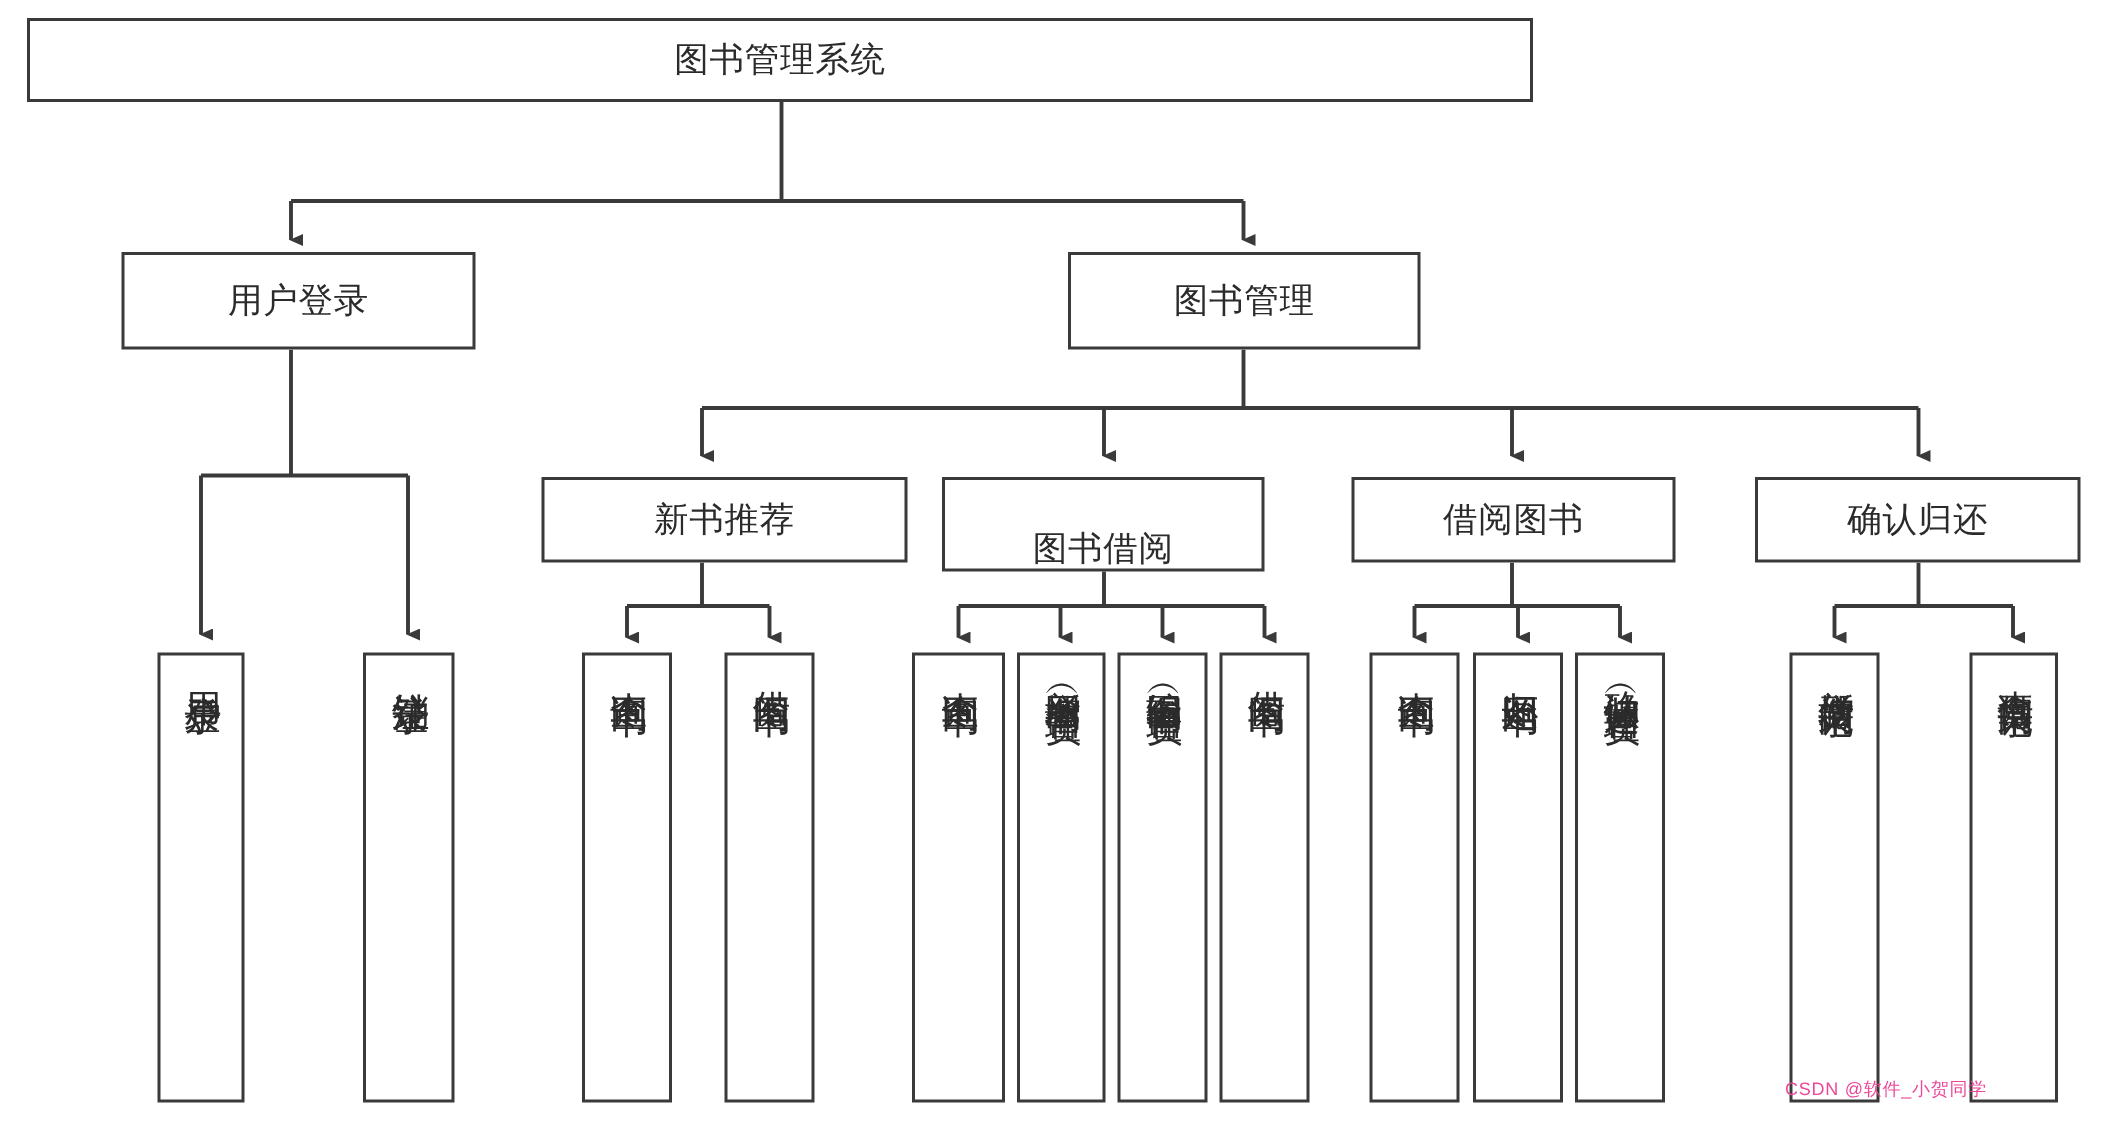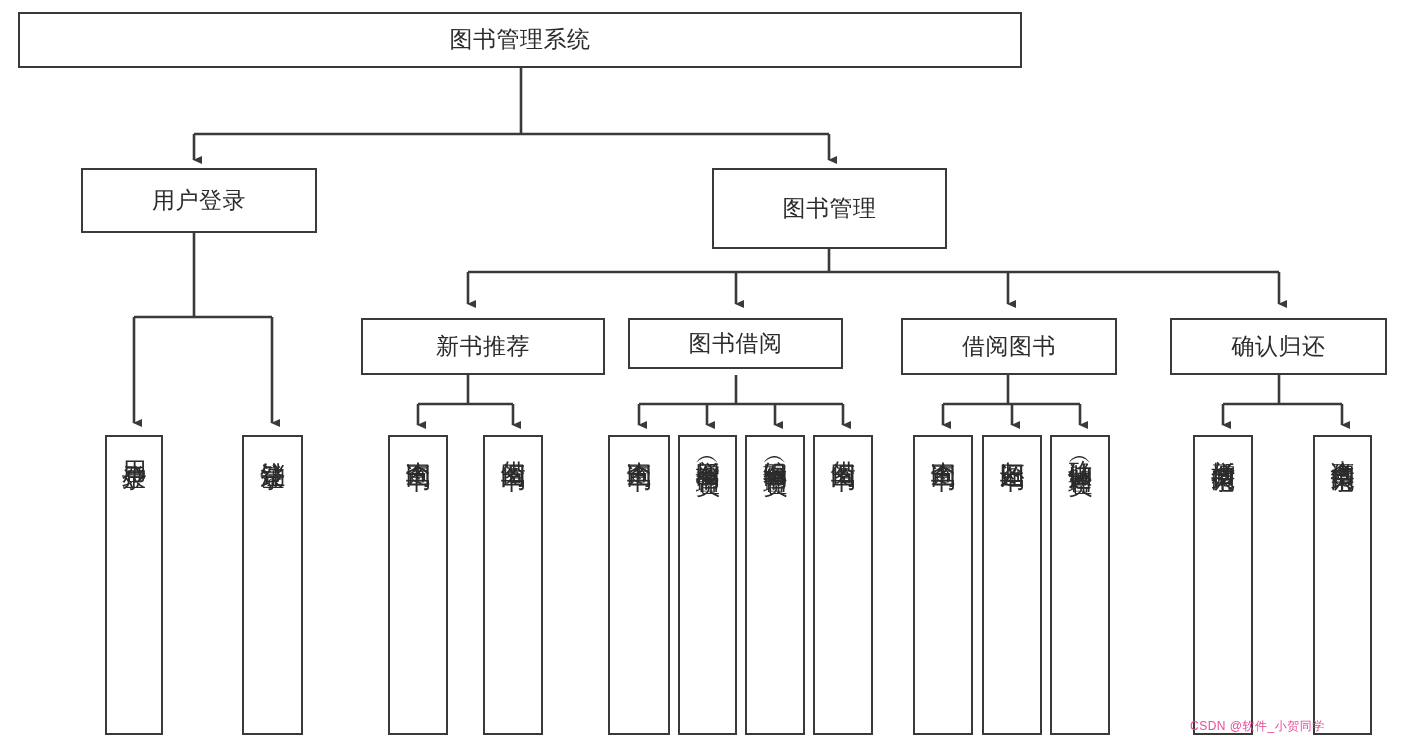--- a/index.html
+++ b/index.html
@@ -125,28 +125,28 @@
     </g>
   </svg>
 
   <div class="node horiz" style="left:18px; top:12px; width:1004px; height:56px;">
     <span class="label">图书管理系统</span>
   </div>
 
   <div class="node horiz" style="left:81px; top:168px; width:236px; height:65px;">
     <span class="label">用户登录</span>
   </div>
-  <div class="node horiz" style="left:712px; top:168px; width:235px; height:81px;">
+  <div class="node horiz" style="left:712px; top:168px; width:235px; height:65px;">
     <span class="label">图书管理</span>
   </div>
 
   <div class="node horiz" style="left:361px; top:318px; width:244px; height:57px;">
     <span class="label">新书推荐</span>
   </div>
-  <div class="node horiz" style="left:628px; top:318px; width:215px; height:51px;">
+  <div class="node horiz" style="left:628px; top:318px; width:215px; height:63px;align-items:flex-end;">
     <span class="label">图书借阅</span>
   </div>
   <div class="node horiz" style="left:901px; top:318px; width:216px; height:57px;">
     <span class="label">借阅图书</span>
   </div>
   <div class="node horiz" style="left:1170px; top:318px; width:217px; height:57px;">
     <span class="label">确认归还</span>
   </div>
 
   <div class="node vert" style="left:105px; top:435px; width:58px; height:300px;">

